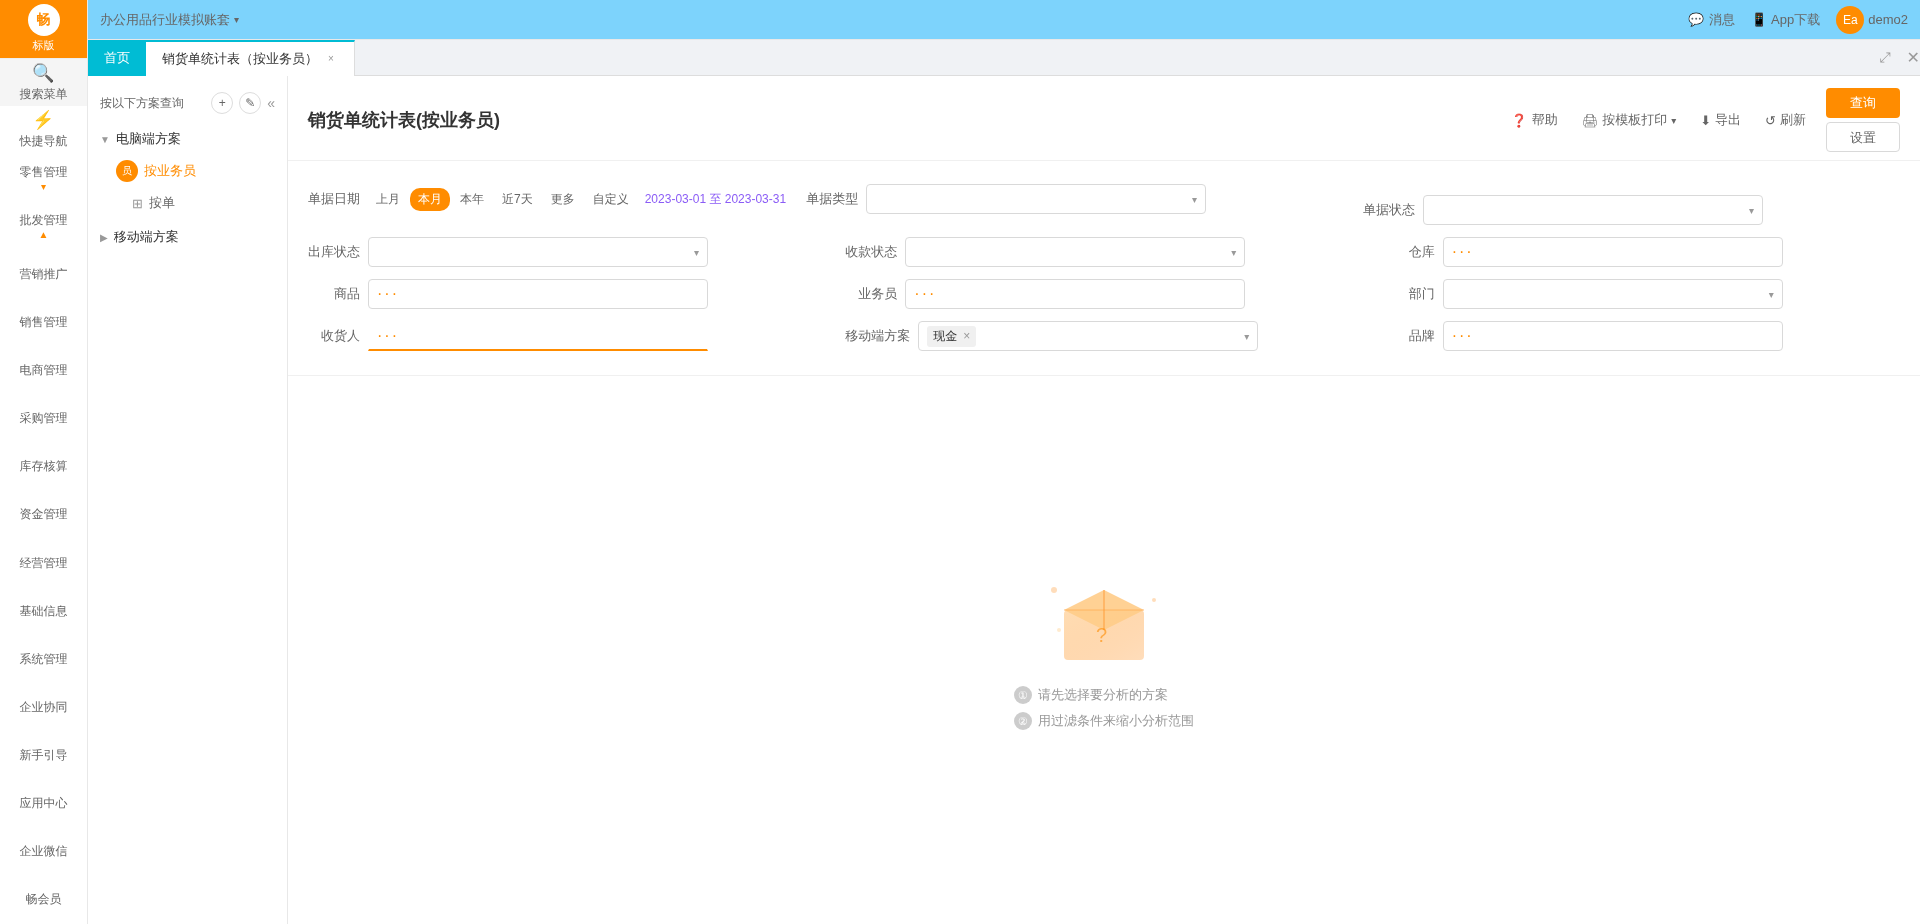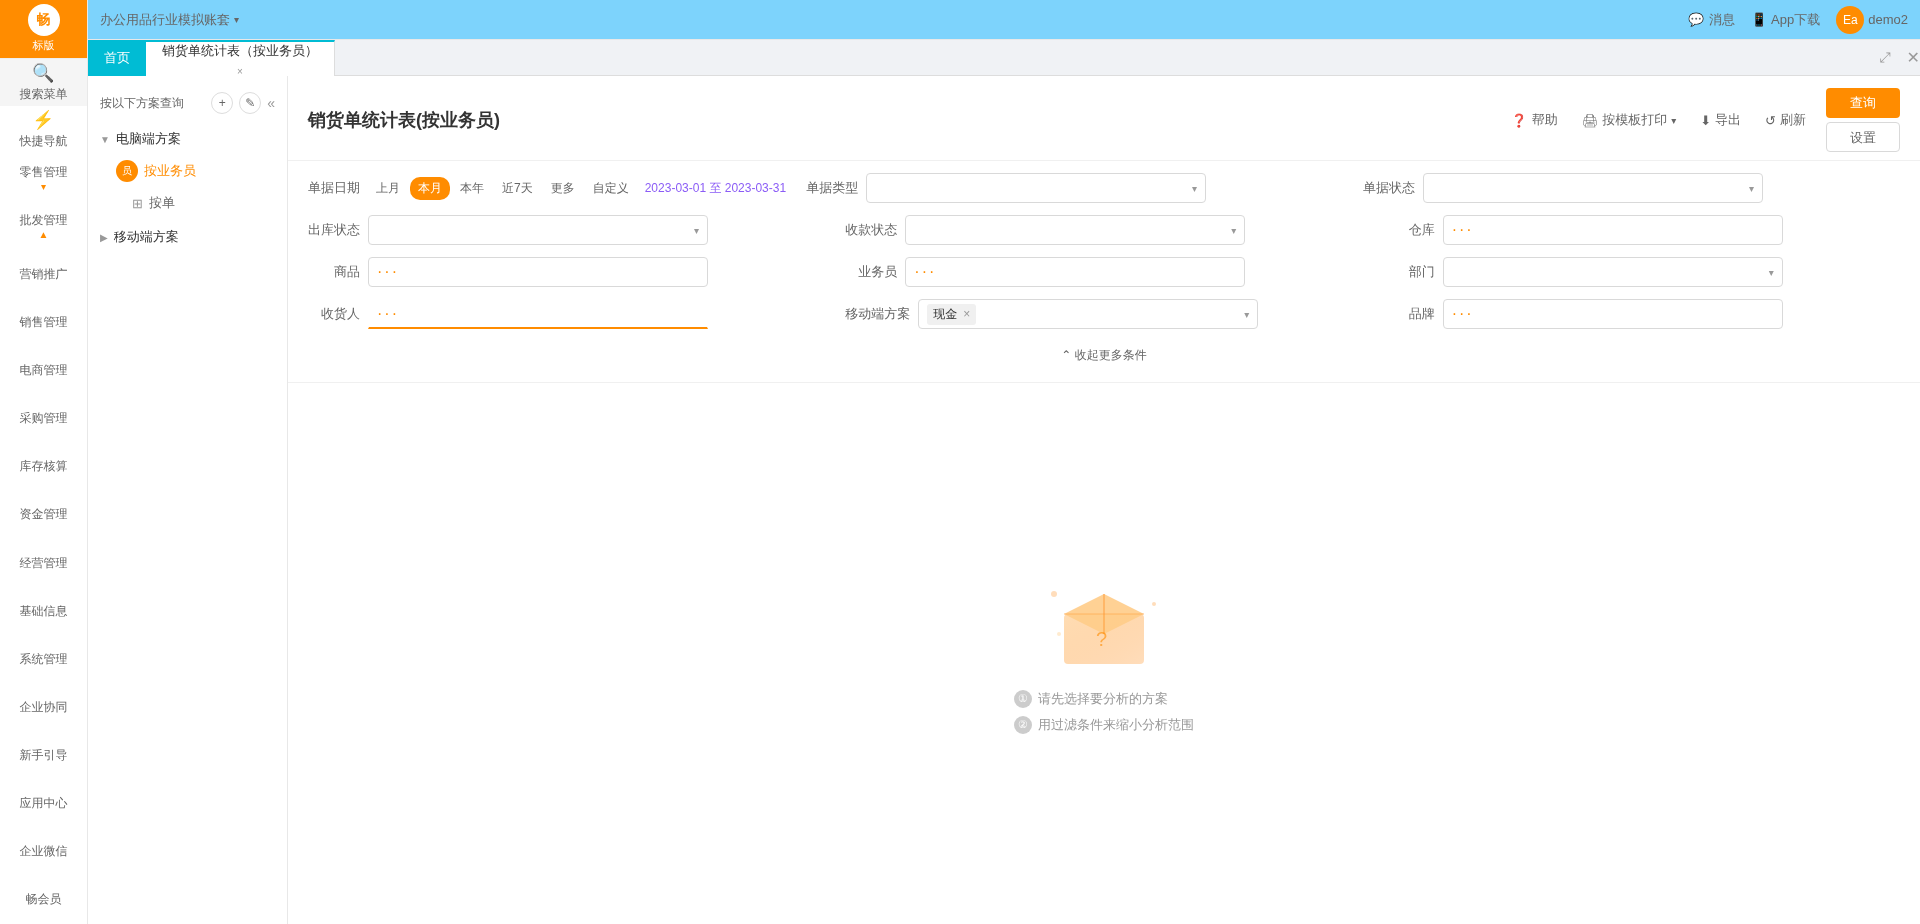--- a/index.html
+++ b/index.html
@@ -19,21 +19,21 @@
 
     
     .topbar { height: 40px; background: #7dd3fc; display: flex; align-items: center; padding: 0 12px; border-bottom: 1px solid #e8e8e8; }
     .topbar-app-name { font-size: 13px; color: #666; display: flex; align-items: center; gap: 4px; cursor: pointer; }
     .topbar-right { margin-left: auto; display: flex; align-items: center; gap: 16px; }
     .topbar-right-item { display: flex; align-items: center; gap: 4px; color: #666; font-size: 13px; cursor: pointer; }
     .avatar { width: 28px; height: 28px; border-radius: 50%; background: #ff8c00; display: flex; align-items: center; justify-content: center; color: #fff; font-size: 12px; }
 
     
     .tabbar { height: 36px; background: #f0f2f5; display: flex; align-items: center; padding: 0 0; border-bottom: 1px solid #ddd; }
-    .tab { height: 36px; padding: 0 16px; display: flex; align-items: center; gap: 6px; cursor: pointer; font-size: 13px; color: #666; background: #e0e2e6; border-right: 1px solid #ddd; flex-direction: column; }
+    .tab { height: 36px; padding: 0 16px; display: flex; align-items: center; gap: 6px; cursor: pointer; font-size: 13px; color: #666; background: #e0e2e6; border-right: 1px solid #ddd; }
     .tab.active { background: #fff; color: #333; border-top: 2px solid #00bcd4; }
     .tab-close { width: 14px; height: 14px; display: flex; align-items: center; justify-content: center; border-radius: 50%; font-size: 10px; color: #999; cursor: pointer; }
     .tab-home { background: #00bcd4; color: #fff; padding: 0 16px; height: 36px; display: flex; align-items: center; cursor: pointer; }
     .tab-maximize { margin-left: auto; padding: 0 12px; color: #999; cursor: pointer; font-size: 14px; }
 
     
     .content { flex: 1; display: flex; overflow: hidden; }
 
     
     .left-panel { width: 200px; background: #fff; border-right: 1px solid #e8e8e8; padding: 10px 0; overflow-y: auto; }
@@ -281,21 +281,21 @@
               <span class="date-range">2023-03-01 至 2023-03-31</span>
             </div>
           </div>
           <div class="filter-item" style="flex:1;">
             <span class="filter-label">单据类型</span>
             <div class="select-box select-box-wide">
               <span></span>
               <span class="arrow">▾</span>
             </div>
           </div>
-          <div class="filter-item" style="flex:1;">
+          <div class="filter-item" style="flex:1;margin-top:22px;">
             <span class="filter-label">单据状态</span>
             <div class="select-box select-box-wide">
               <span></span>
               <span class="arrow">▾</span>
             </div>
           </div>
         </div>
 
         <div class="filter-row">
           <div class="filter-item" style="flex:1;">
@@ -360,23 +360,20 @@
             </div>
           </div>
           <div class="filter-item" style="flex:1;">
             <span class="filter-label">品牌</span>
             <div class="select-box select-box-wide">
               <span class="select-box-dots">···</span>
             </div>
           </div>
         </div>
 
-        <div class="collapse-bar">
-          <span>⌃ 收起更多条件</span>
-        </div>
       </div>
 
       <div class="empty-state">
         <div style="width:120px;height:100px;position:relative;">
           
           <svg width="120" height="100" viewBox="0 0 120 100">
             <defs>
               <linearGradient id="boxGrad" x1="0%" y1="0%" x2="100%" y2="100%">
                 <stop offset="0%" style="stop-color:#ffd4a0;stop-opacity:1"></stop>
                 <stop offset="100%" style="stop-color:#ffaa55;stop-opacity:0.5"></stop>

